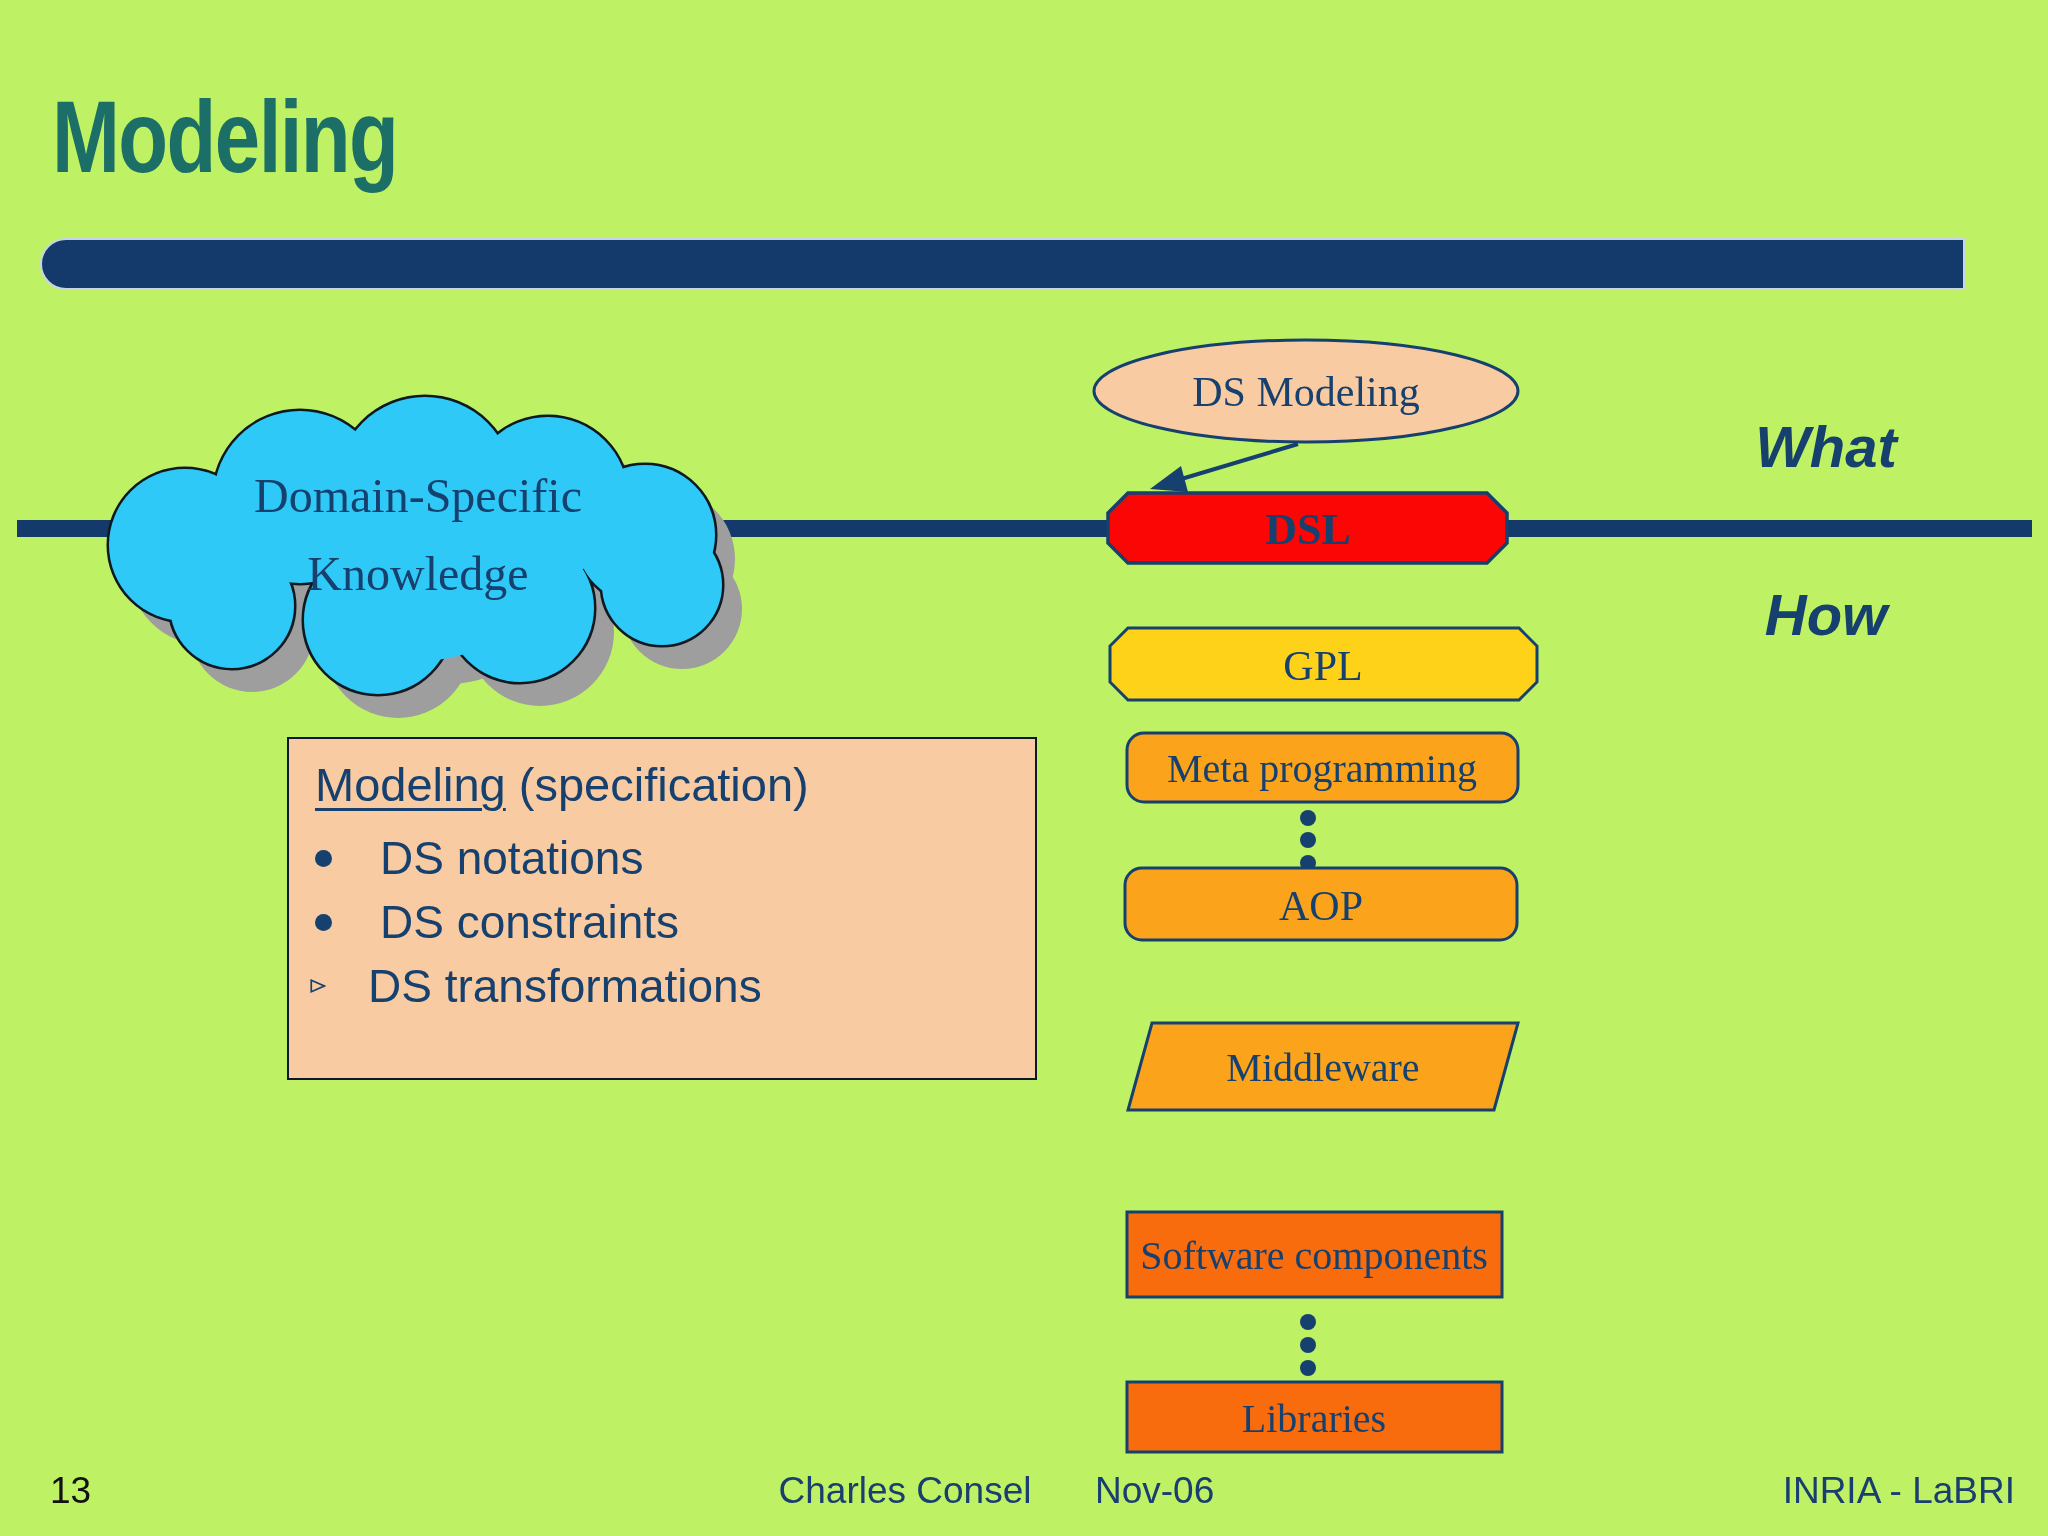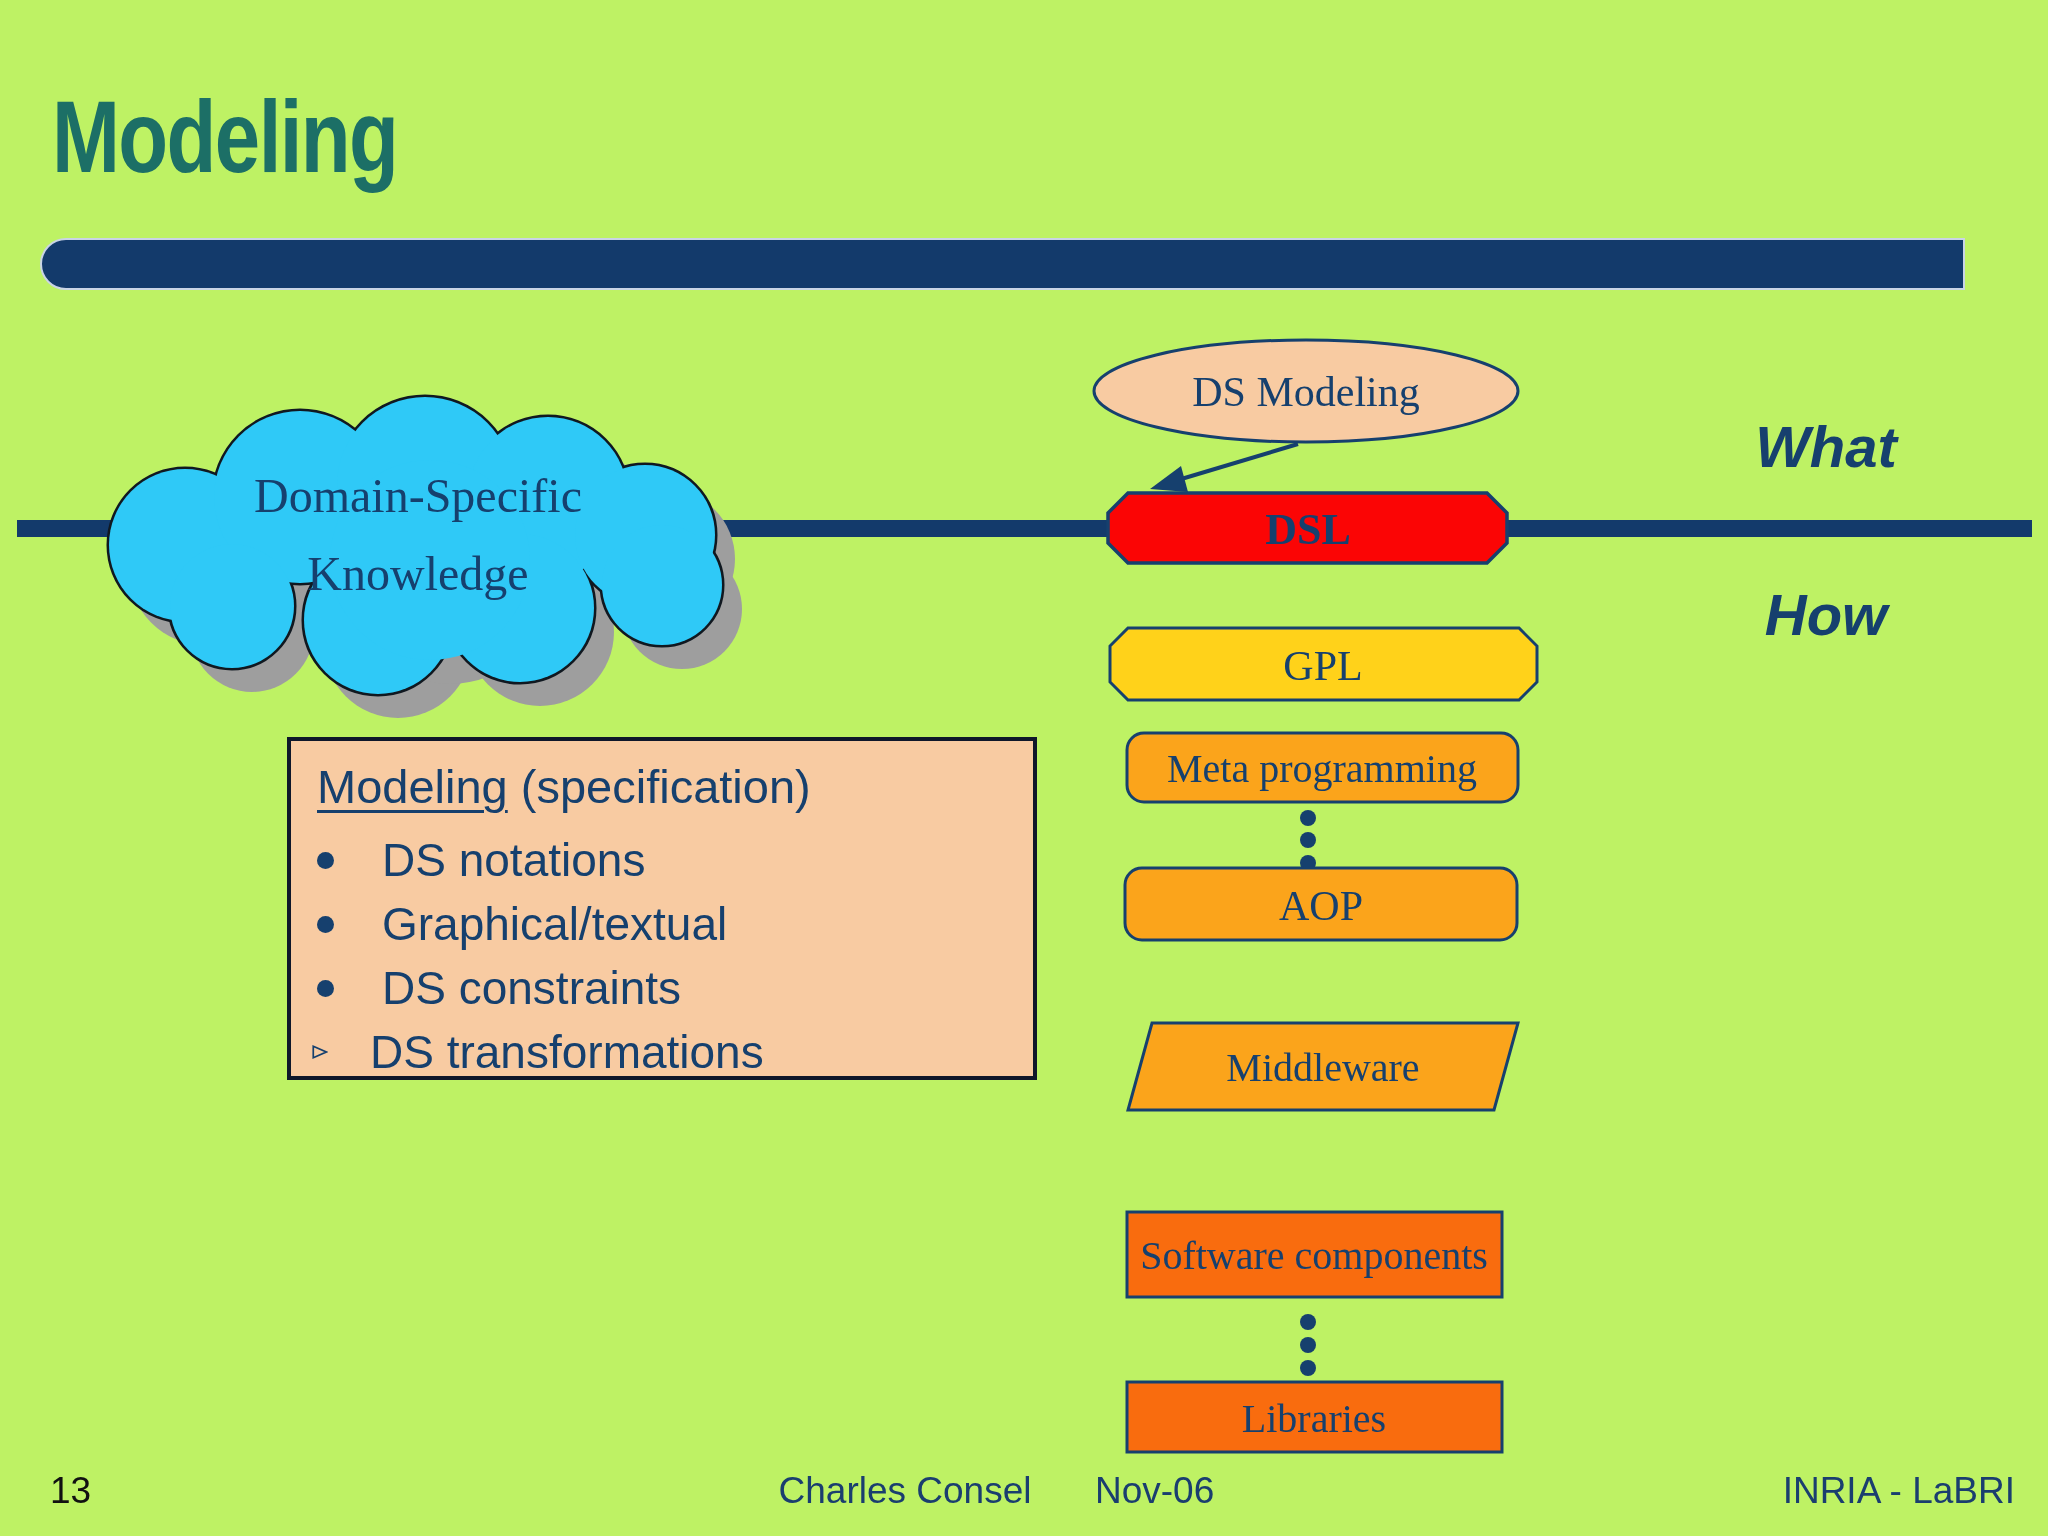--- a/index.html
+++ b/index.html
@@ -9,21 +9,21 @@
   .title{left:52px;top:86px;font-size:102px;font-weight:bold;color:#1c6f66;
          letter-spacing:-2px;transform:scaleX(0.80);transform-origin:0 0;line-height:1;}
   .title-bar{left:40px;top:238px;width:1925px;height:52px;background:#133a6b;
              border:2px solid #c9d4e6;box-sizing:border-box;
              border-radius:28px 0 0 28px;}
   .side-label{width:200px;text-align:center;font-family:Liberation Sans, sans-serif;
               font-weight:bold;font-style:italic;font-size:58px;color:#16406e;line-height:1;}
   #what{left:1726px;top:418px;}
   #how{left:1726px;top:586px;}
   .spec-box{left:287px;top:737px;width:750px;height:343px;background:#f8cba2;
-            border:4px solid #0f172a;box-sizing:border-box;color:#16406e;
+            border:2px solid #0f172a;box-sizing:border-box;color:#16406e;
             padding:14px 10px 0 26px;}
   .spec-heading{font-size:47px;line-height:1.35;}
   .spec-heading .u{text-decoration:underline;text-decoration-thickness:3px;text-underline-offset:7px;}
   .spec-list{margin:10px 0 8px 0;padding:0;list-style:none;}
   .spec-item{display:flex;align-items:center;height:64px;font-size:46px;}
   .bullet-slot{width:17px;display:flex;justify-content:center;align-items:center;margin-right:48px;}
   .dot{width:17px;height:17px;border-radius:50%;background:#16406e;}
   .footer{top:1472px;font-size:37px;color:#1a3e6f;line-height:1;}
   #page-num{left:50px;color:#111111;text-align:center;}
   #footer-author{left:755px;width:300px;text-align:center;}
@@ -132,26 +132,20 @@
       <li class="spec-item">
         <span class="bullet-slot">
             <span class="dot"></span>
           </span>
         <span>DS notations</span>
       </li>
       <li class="spec-item">
         <span class="bullet-slot">
             <span class="dot"></span>
           </span>
-        <span>Graphical/textual</span>
-      </li>
-      <li class="spec-item">
-        <span class="bullet-slot">
-            <span class="dot"></span>
-          </span>
         <span>DS constraints</span>
       </li>
       <li class="spec-item">
         <span class="bullet-slot" style="margin-left:-6px;margin-right:42px;">
           <svg width="30" height="28" viewBox="0 0 30 28">
             <polygon points="4,4 27,14 4,24" fill="none" stroke="#16406e" stroke-width="3"></polygon>
           </svg>
         </span>
         <span>DS transformations</span>
       </li>

